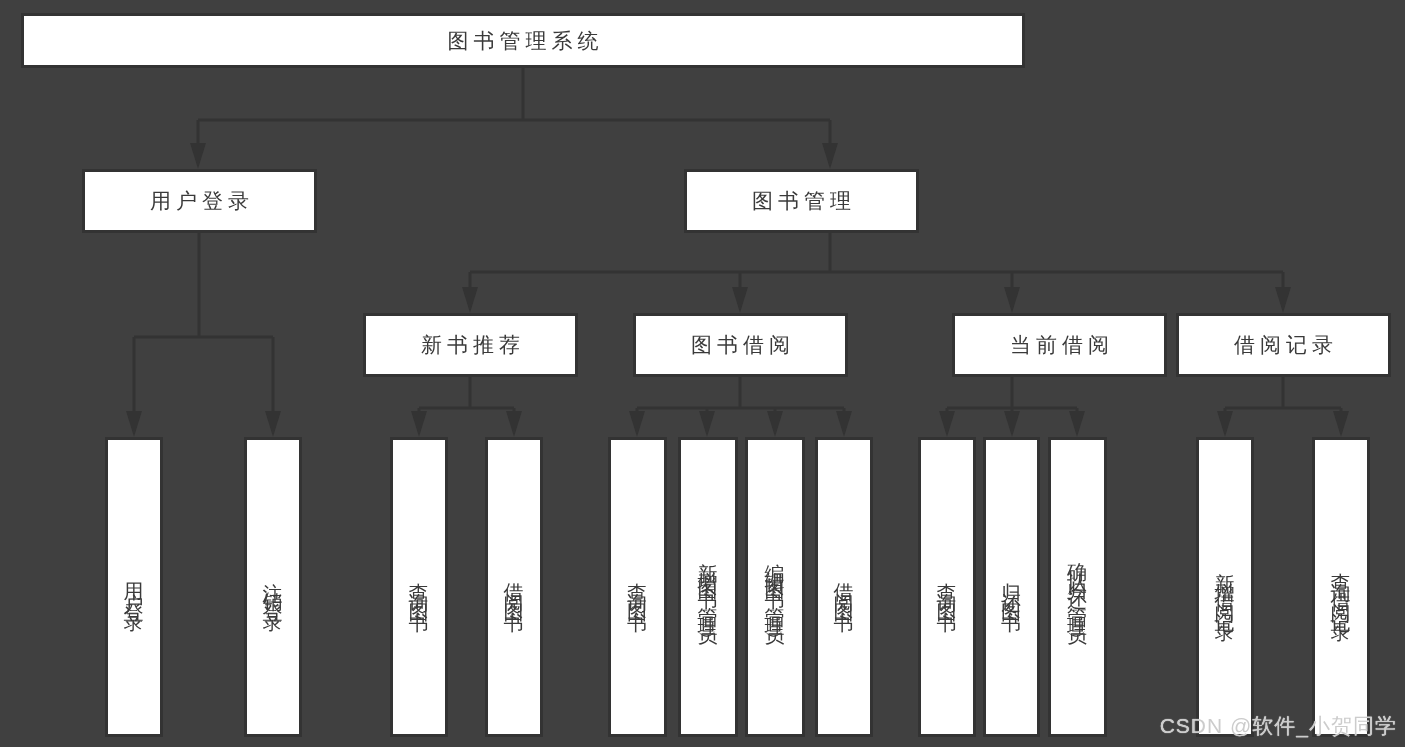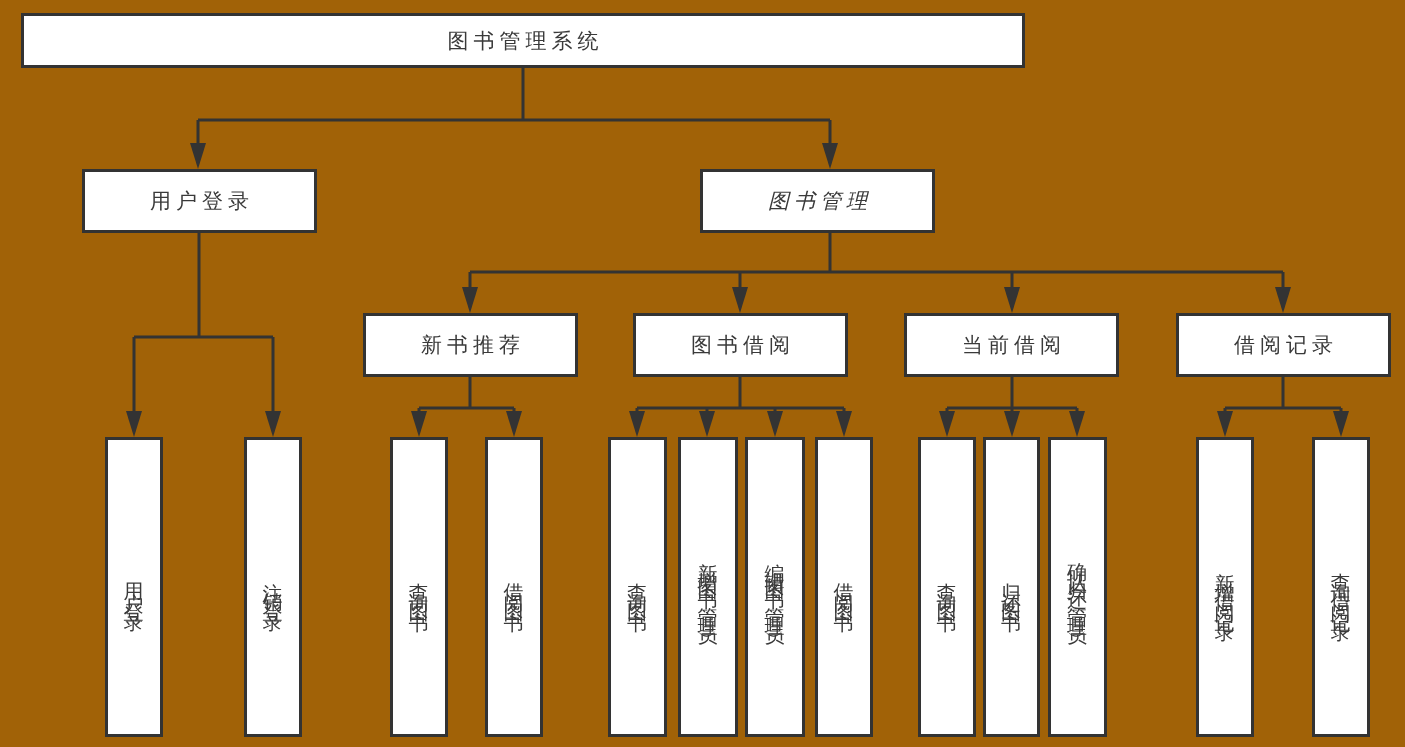--- a/index.html
+++ b/index.html
@@ -5,21 +5,21 @@
   html, body {
     margin: 0;
     padding: 0;
     background: #ffffff;
     font-family: "Liberation Sans", "DejaVu Sans", sans-serif;
   }
   #canvas {
     position: relative;
     width: 1405px;
     height: 747px;
-    background: #a16207;
+    background: #404040;
     overflow: hidden;
   }
   #wires {
     position: absolute;
     left: 0;
     top: 0;
     z-index: 1;
   }
   .node {
     position: absolute;
@@ -108,31 +108,31 @@
       </g>
   </svg>
 
   <div class="node h" style="left:21px;top:13px;width:1004px;height:55px;">
     <span>图书管理系统</span>
   </div>
 
   <div class="node h" style="left:82px;top:169px;width:235px;height:64px;">
     <span>用户登录</span>
   </div>
-  <div class="node h" style="left:700px;top:169px;width:235px;height:64px;font-style:italic;">
+  <div class="node h" style="left:684px;top:169px;width:235px;height:64px;">
     <span>图书管理</span>
   </div>
 
   <div class="node h" style="left:363px;top:313px;width:215px;height:64px;font-family:Liberation Serif, serif;">
     <span>新书推荐</span>
   </div>
   <div class="node h" style="left:633px;top:313px;width:215px;height:64px;">
     <span>图书借阅</span>
   </div>
-  <div class="node h" style="left:904px;top:313px;width:215px;height:64px;">
+  <div class="node h" style="left:952px;top:313px;width:215px;height:64px;">
     <span>当前借阅</span>
   </div>
   <div class="node h" style="left:1176px;top:313px;width:215px;height:64px;justify-content:center;">
     <span>借阅记录</span>
   </div>
 
   <div class="node v" style="left:105px;top:437px;width:58px;height:300px;">
     <span class="vtext">用户登录</span>
   </div>
   <div class="node v" style="left:244px;top:437px;width:58px;height:300px;">
@@ -169,13 +169,14 @@
     <span class="vtext long">确认归还（管理员）</span>
   </div>
 
   <div class="node v" style="left:1196px;top:437px;width:58px;height:300px;">
     <span class="vtext">新增借阅记录</span>
   </div>
   <div class="node v" style="left:1312px;top:437px;width:58px;height:300px;">
     <span class="vtext">查询借阅记录</span>
   </div>
 
+  <div id="watermark" style="color: rgb(204, 204, 204);">CSDN @软件_小贺同学</div>
 </div>
 
 </body></html>

